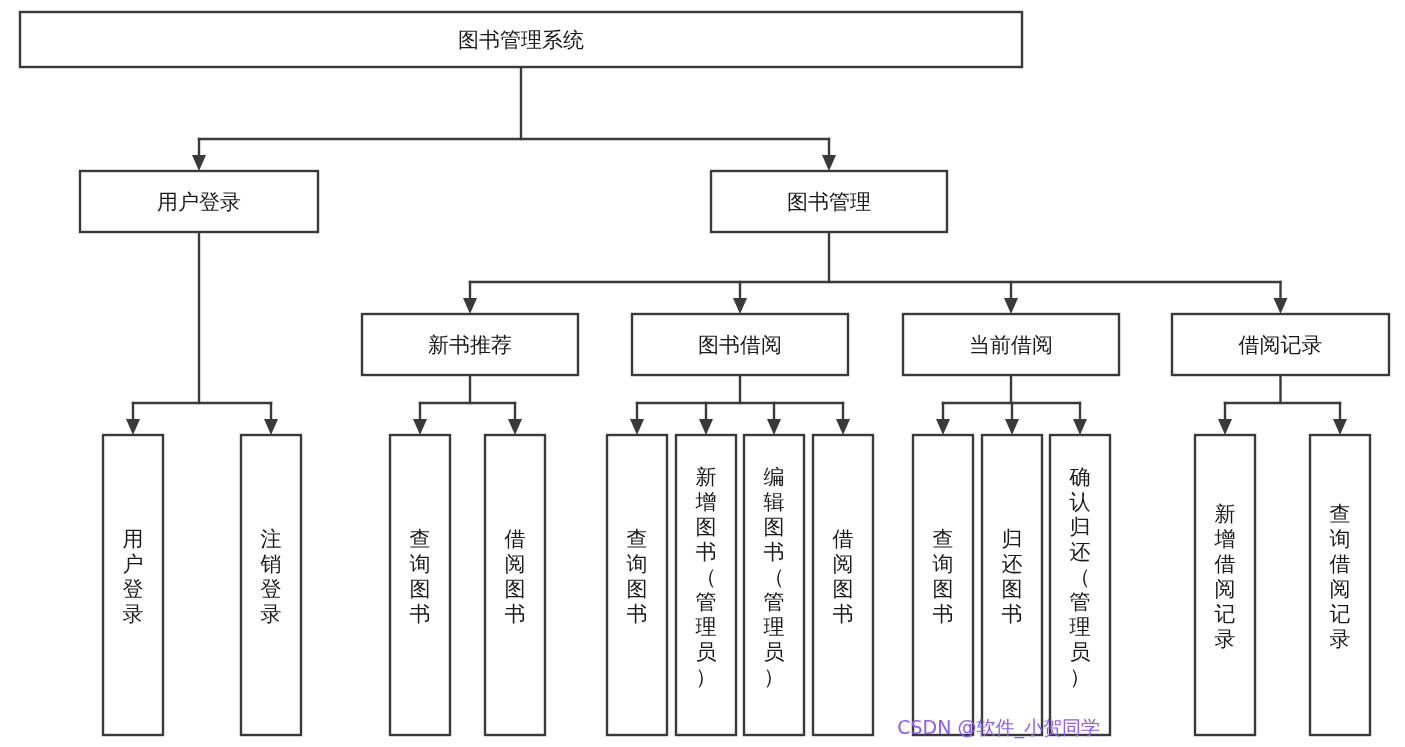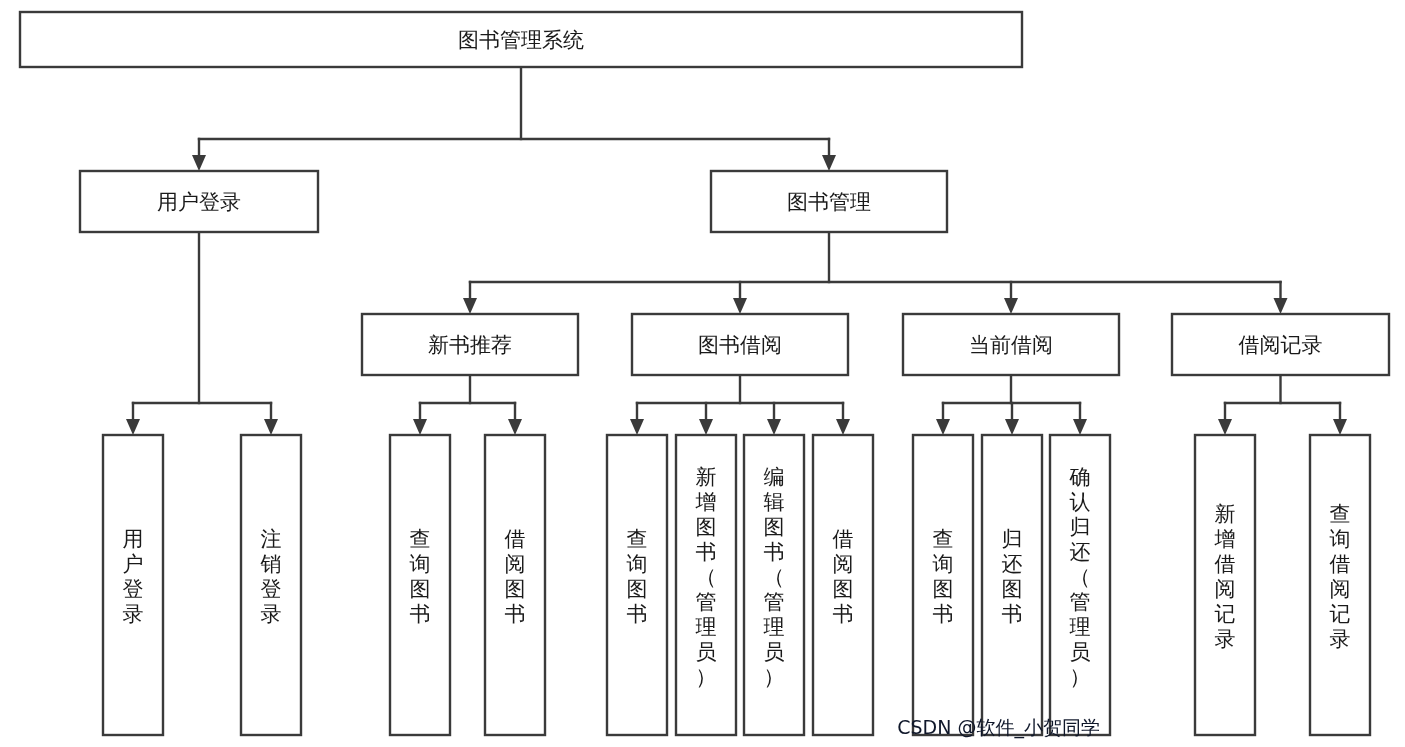--- a/index.html
+++ b/index.html
@@ -41,21 +41,21 @@
   .arrow-head {
     fill: #3a3a3a;
     stroke: none;
   }
   .watermark-text {
     position: absolute;
     right: 14px;
     bottom: 6px;
     font-family: "DejaVu Sans", "Liberation Sans", sans-serif;
     font-size: 19px;
-    color: #0f172a;
+    color: #8b5cf6;
     white-space: nowrap;
     pointer-events: none;
   }
 </style>
 </head>
 <body>
 
 <div id="diagram-root">
   <svg id="flow" viewBox="0 0 1405 747">
     <g id="edges-layer">

